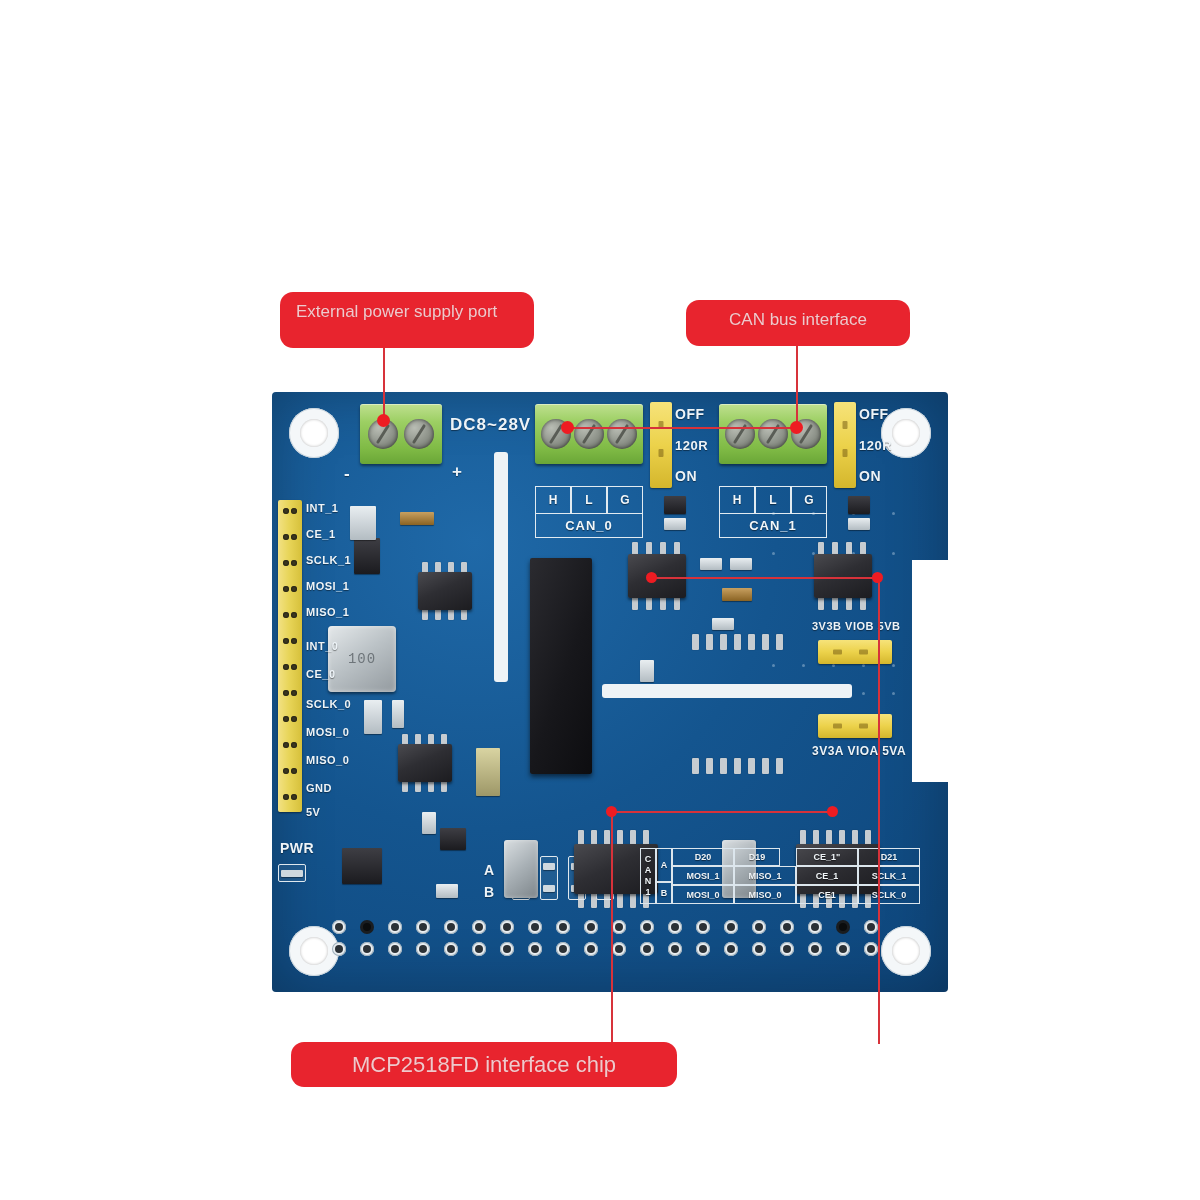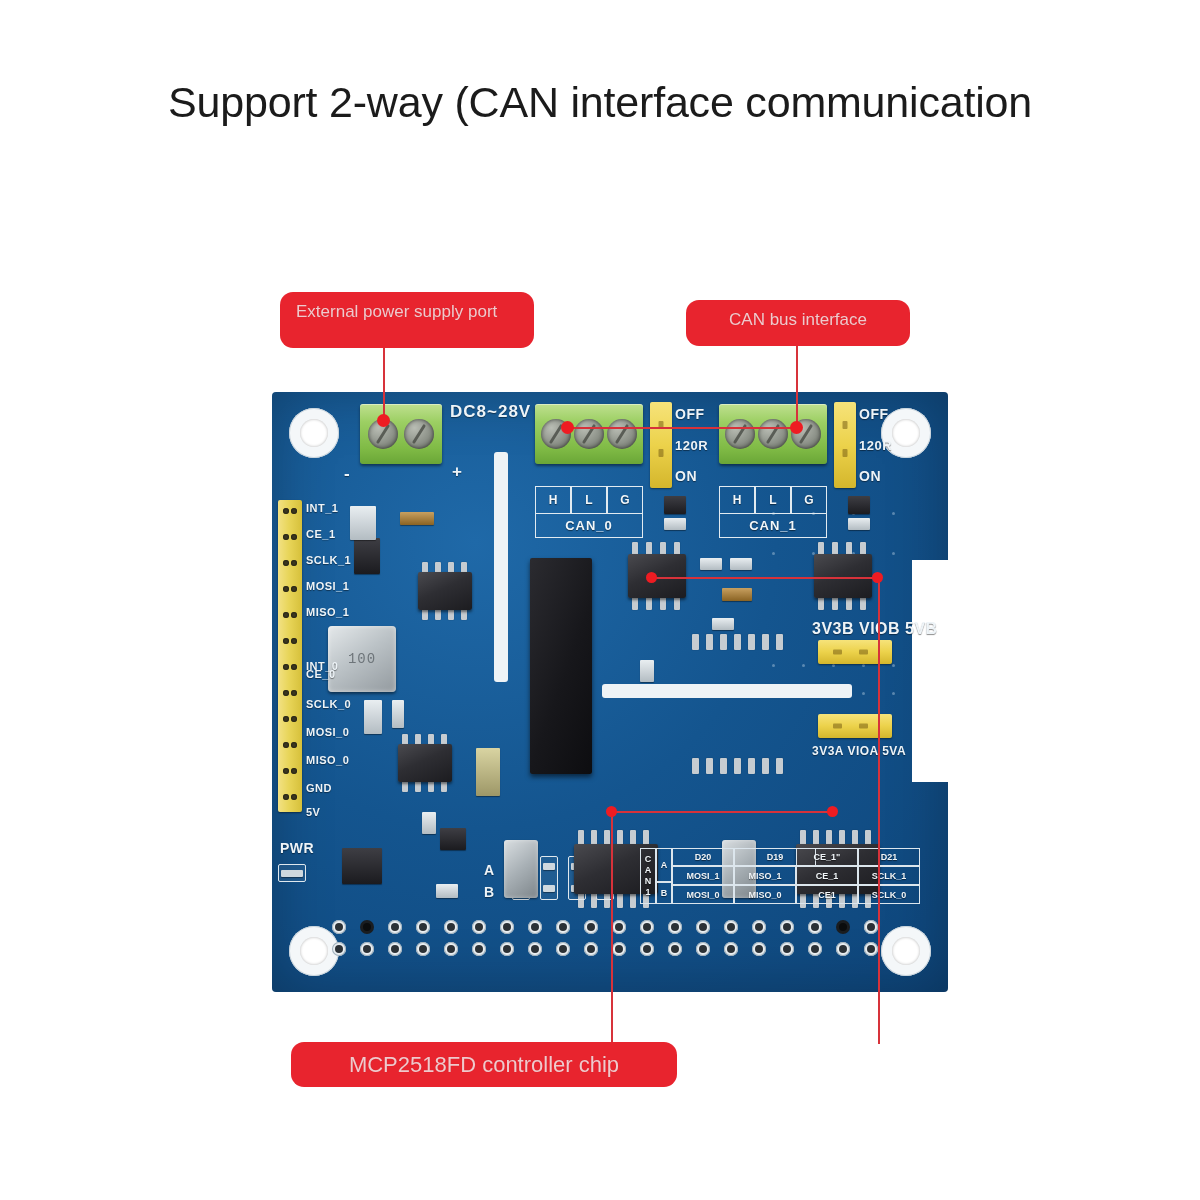--- a/index.html
+++ b/index.html
@@ -259,21 +259,20 @@
   .sj i{position:absolute;left:2px;right:2px;height:7px;background:#cfd8de;border-radius:1px;display:block;box-shadow:0 1px 1px rgba(0,0,0,.4);}
 
   
   .via{position:absolute;width:3px;height:3px;border-radius:50%;background:rgba(180,205,225,.45);z-index:12;}
 </style>
 </head>
 <body>
 
 <div id="root">
 
-  <div class="title">Support 2-way (CAN interface communication</div>
 
   <div class="lead v" style="left:383px;top:348px;height:72px;"></div>
   <div class="dot" style="left:377px;top:414px;"></div>
 
   <div class="lead v" style="left:796px;top:346px;height:82px;"></div>
   <div class="lead h" style="left:566px;top:427px;width:232px;"></div>
   <div class="dot" style="left:561px;top:421px;"></div>
   <div class="dot" style="left:790px;top:421px;"></div>
 
   <div class="lead v" style="left:611px;top:812px;height:232px;"></div>
@@ -320,21 +319,21 @@
         <i></i>
       </div>
     <div class="hole h-br">
         <i></i>
       </div>
 
     <div class="term" style="left:88px;top:12px;width:82px;height:60px;">
       <div class="scr" style="left:8px;"></div>
       <div class="scr" style="left:44px;"></div>
     </div>
-    <div class="silk lg" style="left:178px;top:10px;">DC8~28V</div>
+    <div class="silk lg" style="left:178px;top:23px;">DC8~28V</div>
     <div class="silk lg" style="left:72px;top:72px;">-</div>
     <div class="silk lg" style="left:180px;top:70px;">+</div>
 
     <div class="term" style="left:263px;top:12px;width:108px;height:60px;">
       <div class="scr" style="left:6px;"></div>
       <div class="scr" style="left:39px;"></div>
       <div class="scr" style="left:72px;"></div>
     </div>
     <div class="hlg" style="left:263px;top:94px;width:108px;height:52px;">
       <div class="b" style="left:0;top:0;width:36px;height:28px;">H</div>
@@ -389,21 +388,21 @@
       <div class="p" style="left:5px;top:268px;"></div>
         <div class="p" style="left:13px;top:268px;"></div>
       <div class="p" style="left:5px;top:294px;"></div>
         <div class="p" style="left:13px;top:294px;"></div>
     </div>
     <div class="silk md" style="left:34px;top:110px;">INT_1</div>
     <div class="silk md" style="left:34px;top:136px;">CE_1</div>
     <div class="silk md" style="left:34px;top:162px;">SCLK_1</div>
     <div class="silk md" style="left:34px;top:188px;">MOSI_1</div>
     <div class="silk md" style="left:34px;top:214px;">MISO_1</div>
-    <div class="silk md" style="left:34px;top:248px;margin-top:20px;">INT_0</div>
+    <div class="silk md" style="left:34px;top:248px;">INT_0</div>
     <div class="silk md" style="left:34px;top:276px;">CE_0</div>
     <div class="silk md" style="left:34px;top:306px;">SCLK_0</div>
     <div class="silk md" style="left:34px;top:334px;">MOSI_0</div>
     <div class="silk md" style="left:34px;top:362px;">MISO_0</div>
     <div class="silk md" style="left:34px;top:390px;">GND</div>
     <div class="silk md" style="left:34px;top:414px;">5V</div>
     <div class="silk" style="left:8px;top:448px;font-size:14px;">PWR</div>
     <div class="sj" style="left:6px;top:472px;width:28px;height:18px;">
         <i style="top:5px;"></i>
       </div>
@@ -525,21 +524,21 @@
     <div class="smd w" style="left:428px;top:166px;width:22px;height:12px;"></div>
     <div class="smd w" style="left:458px;top:166px;width:22px;height:12px;"></div>
     <div class="smd t" style="left:450px;top:196px;width:30px;height:13px;"></div>
     <div class="smd w" style="left:440px;top:226px;width:22px;height:12px;"></div>
     <div class="smd w" style="left:368px;top:268px;width:14px;height:22px;"></div>
     <div class="smd b" style="left:392px;top:104px;width:22px;height:18px;"></div>
     <div class="smd b" style="left:576px;top:104px;width:22px;height:18px;"></div>
     <div class="smd w" style="left:392px;top:126px;width:22px;height:12px;"></div>
     <div class="smd w" style="left:576px;top:126px;width:22px;height:12px;"></div>
 
-    <div class="silk" style="left:540px;top:228px;font-size:16px;">3V3B VIOB 5VB</div>
+    <div class="silk" style="left:540px;top:228px;font-size:11px;">3V3B VIOB 5VB</div>
     <div class="jmp h" style="left:546px;top:248px;width:74px;height:24px;"></div>
     <div class="jmp h" style="left:546px;top:322px;width:74px;height:24px;"></div>
     <div class="silk" style="left:540px;top:352px;font-size:12px;">3V3A VIOA 5VA</div>
 
     <div class="silk" style="left:212px;top:470px;font-size:14px;">A</div>
     <div class="silk" style="left:212px;top:492px;font-size:14px;">B</div>
     <div class="sj" style="left:240px;top:464px;width:18px;height:44px;">
         <i style="top:6px;"></i>
         <i style="top:28px;"></i>
       </div>
@@ -557,21 +556,21 @@
       </div>
 
     <div class="tbl" style="left:368px;top:456px;width:292px;height:56px;">
       <div class="vcell" style="left:0;top:0;width:16px;height:56px;">
         <span class="vtext">CAN1</span>
       </div>
       <div class="cell" style="left:16px;top:0;width:16px;height:34px;">A</div>
       <div class="cell" style="left:16px;top:34px;width:16px;height:22px;">B</div>
 
       <div class="cell" style="left:32px;top:0;width:62px;height:18px;">D20</div>
-      <div class="cell" style="left:94px;top:0;width:82px;height:18px;">D19</div>
+      <div class="cell" style="left:94px;top:0;width:46px;height:18px;">D19</div>
       <div class="cell" style="left:156px;top:0;width:62px;height:18px;">CE_1"</div>
       <div class="cell" style="left:218px;top:0;width:62px;height:18px;">D21</div>
 
       <div class="cell" style="left:32px;top:18px;width:62px;height:19px;">MOSI_1</div>
       <div class="cell" style="left:94px;top:18px;width:62px;height:19px;">MISO_1</div>
       <div class="cell" style="left:156px;top:18px;width:62px;height:19px;">CE_1</div>
       <div class="cell" style="left:218px;top:18px;width:62px;height:19px;">SCLK_1</div>
 
       <div class="cell" style="left:32px;top:37px;width:62px;height:19px;">MOSI_0</div>
       <div class="cell" style="left:94px;top:37px;width:62px;height:19px;">MISO_0</div>
@@ -623,16 +622,16 @@
     </div>
   </div>
 
   <div class="callout c-can">
     <span>CAN bus interface</span>
   </div>
   <div class="callout c-pwr">
     <span>External power supply port</span>
   </div>
   <div class="callout c-mcp">
-    <span>MCP2518FD controller chip</span>
+    <span>MCP2518FD interface chip</span>
   </div>
 
 </div>
 
 </body></html>

